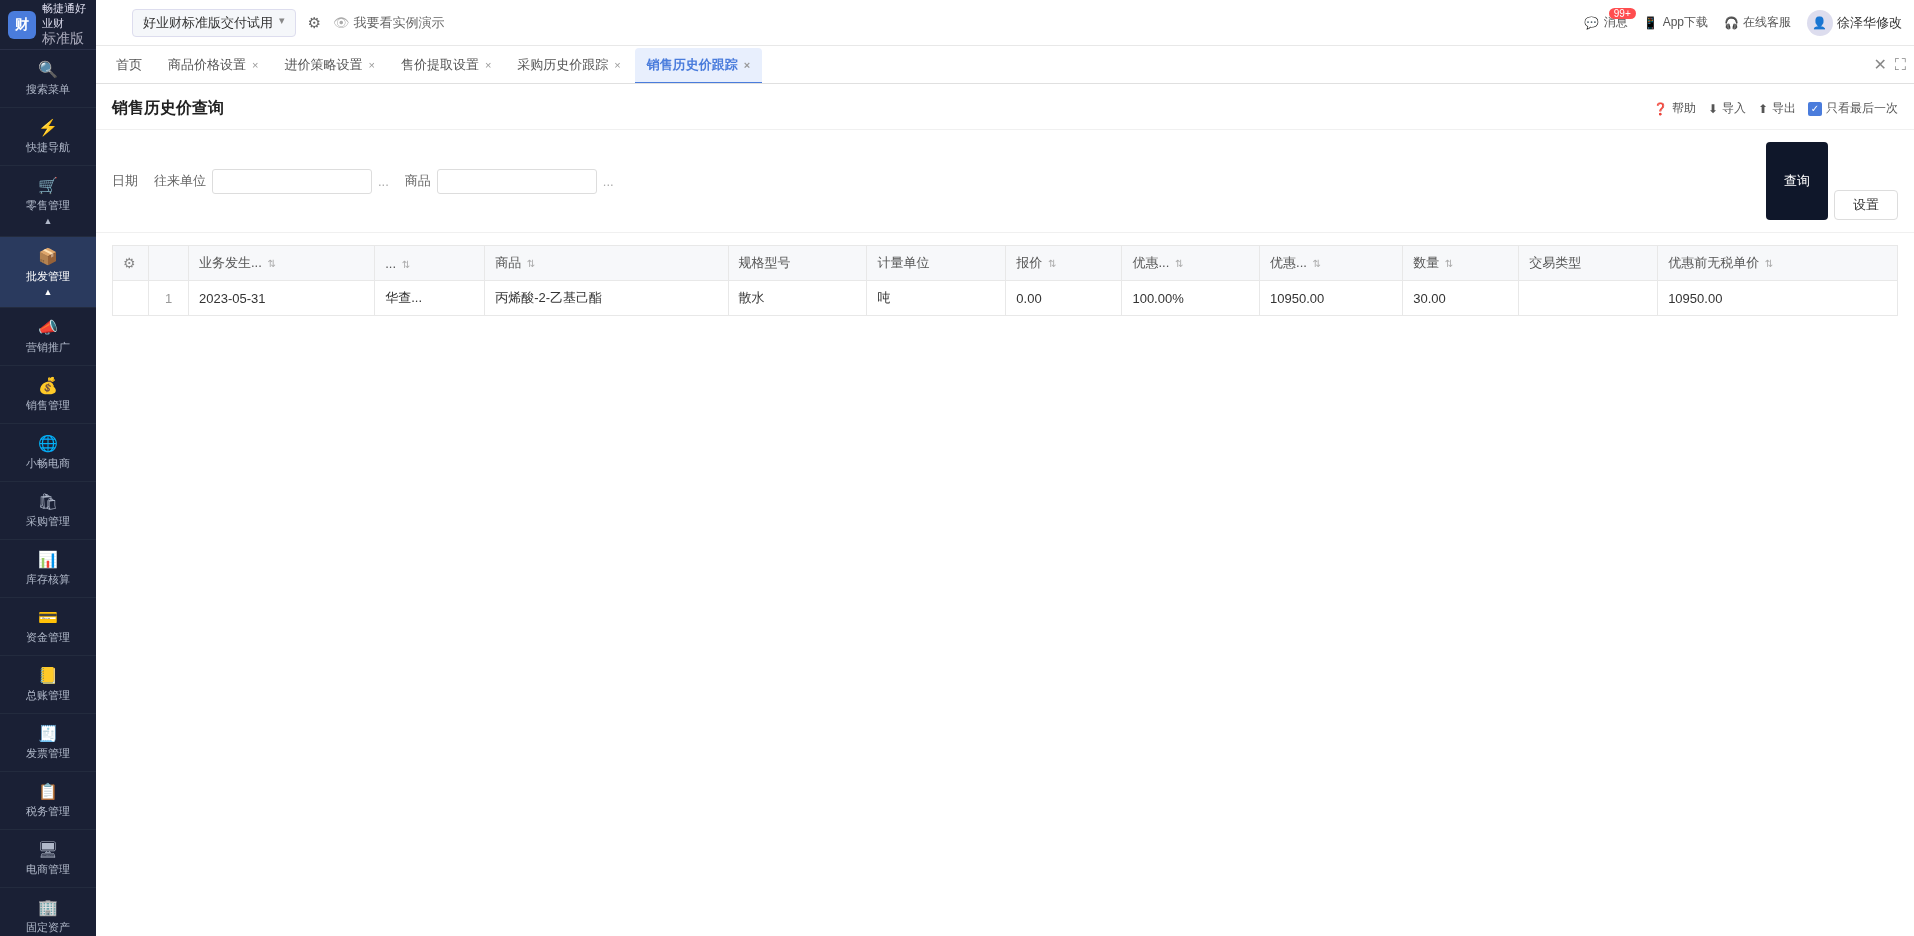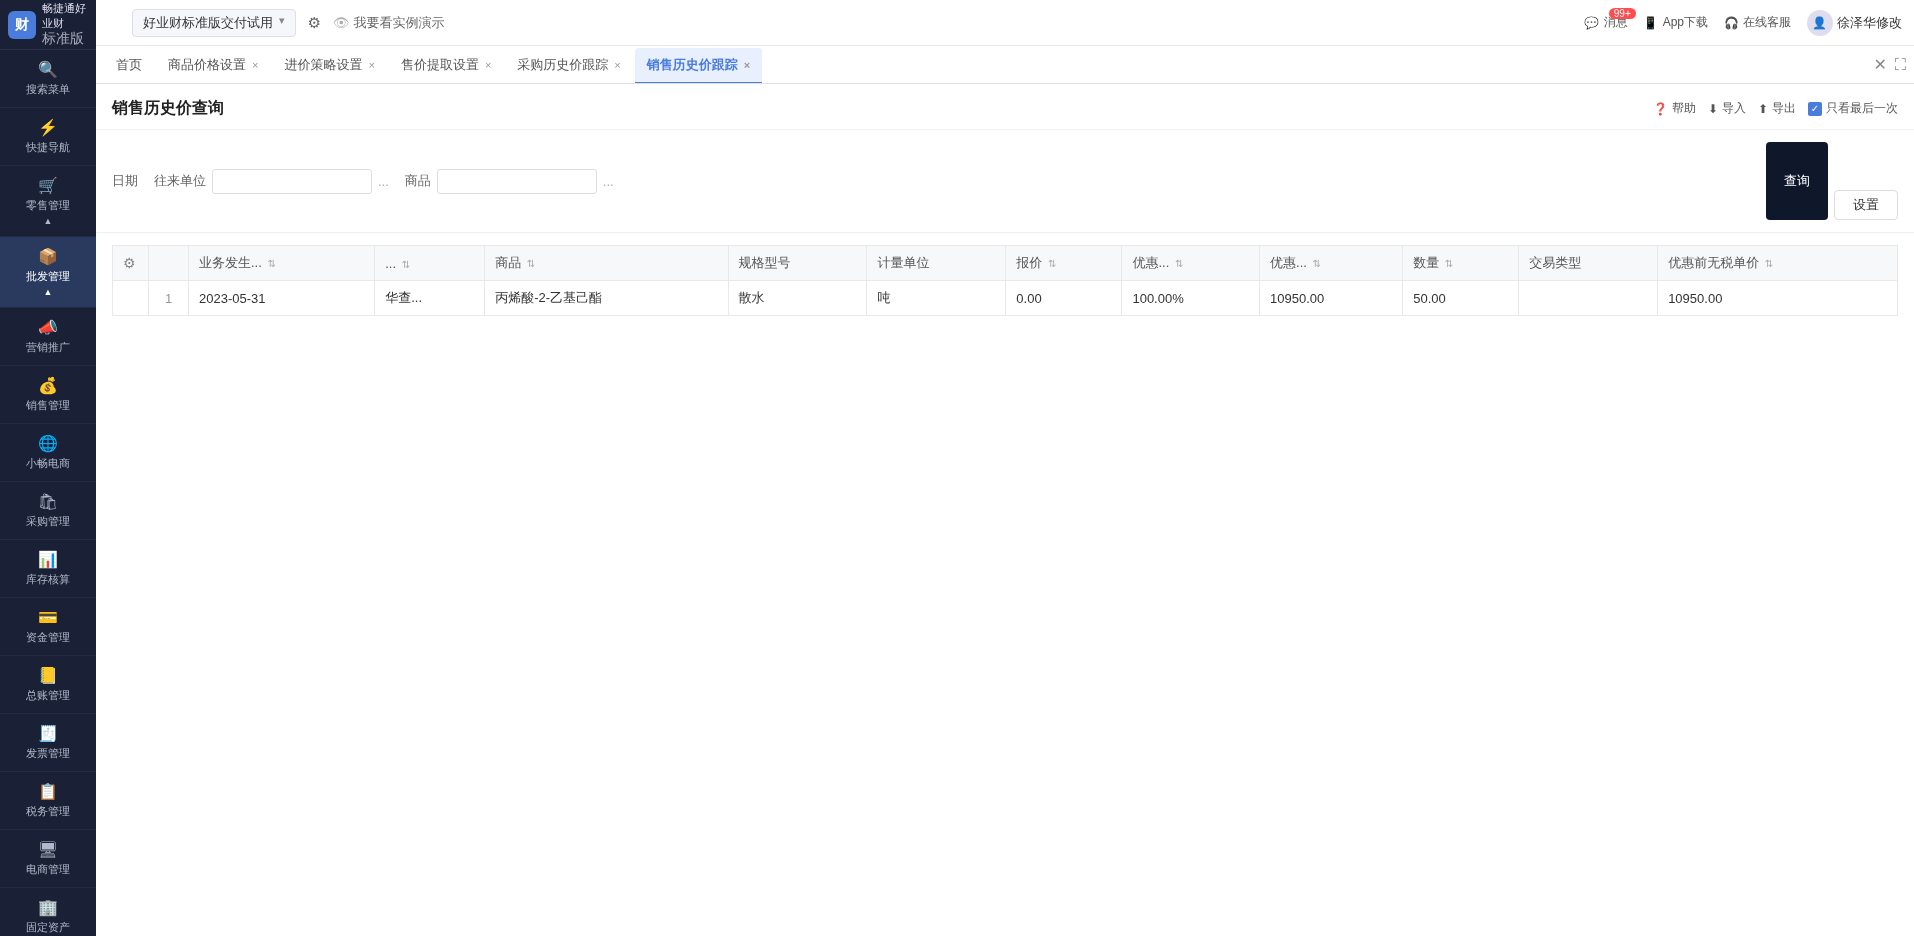--- a/index.html
+++ b/index.html
@@ -436,21 +436,21 @@
             <td></td>
             <td class="row-num">1</td>
             <td>2023-05-31</td>
             <td>华查...</td>
             <td>丙烯酸-2-乙基己酯</td>
             <td>散水</td>
             <td>吨</td>
             <td>0.00</td>
             <td>100.00%</td>
             <td>10950.00</td>
-            <td>50.00</td>
+            <td>30.00</td>
             <td></td>
             <td>10950.00</td>
           </tr>
         </tbody>
       </table>
     </div>
   </div>
 </div>
 
 </body></html>

